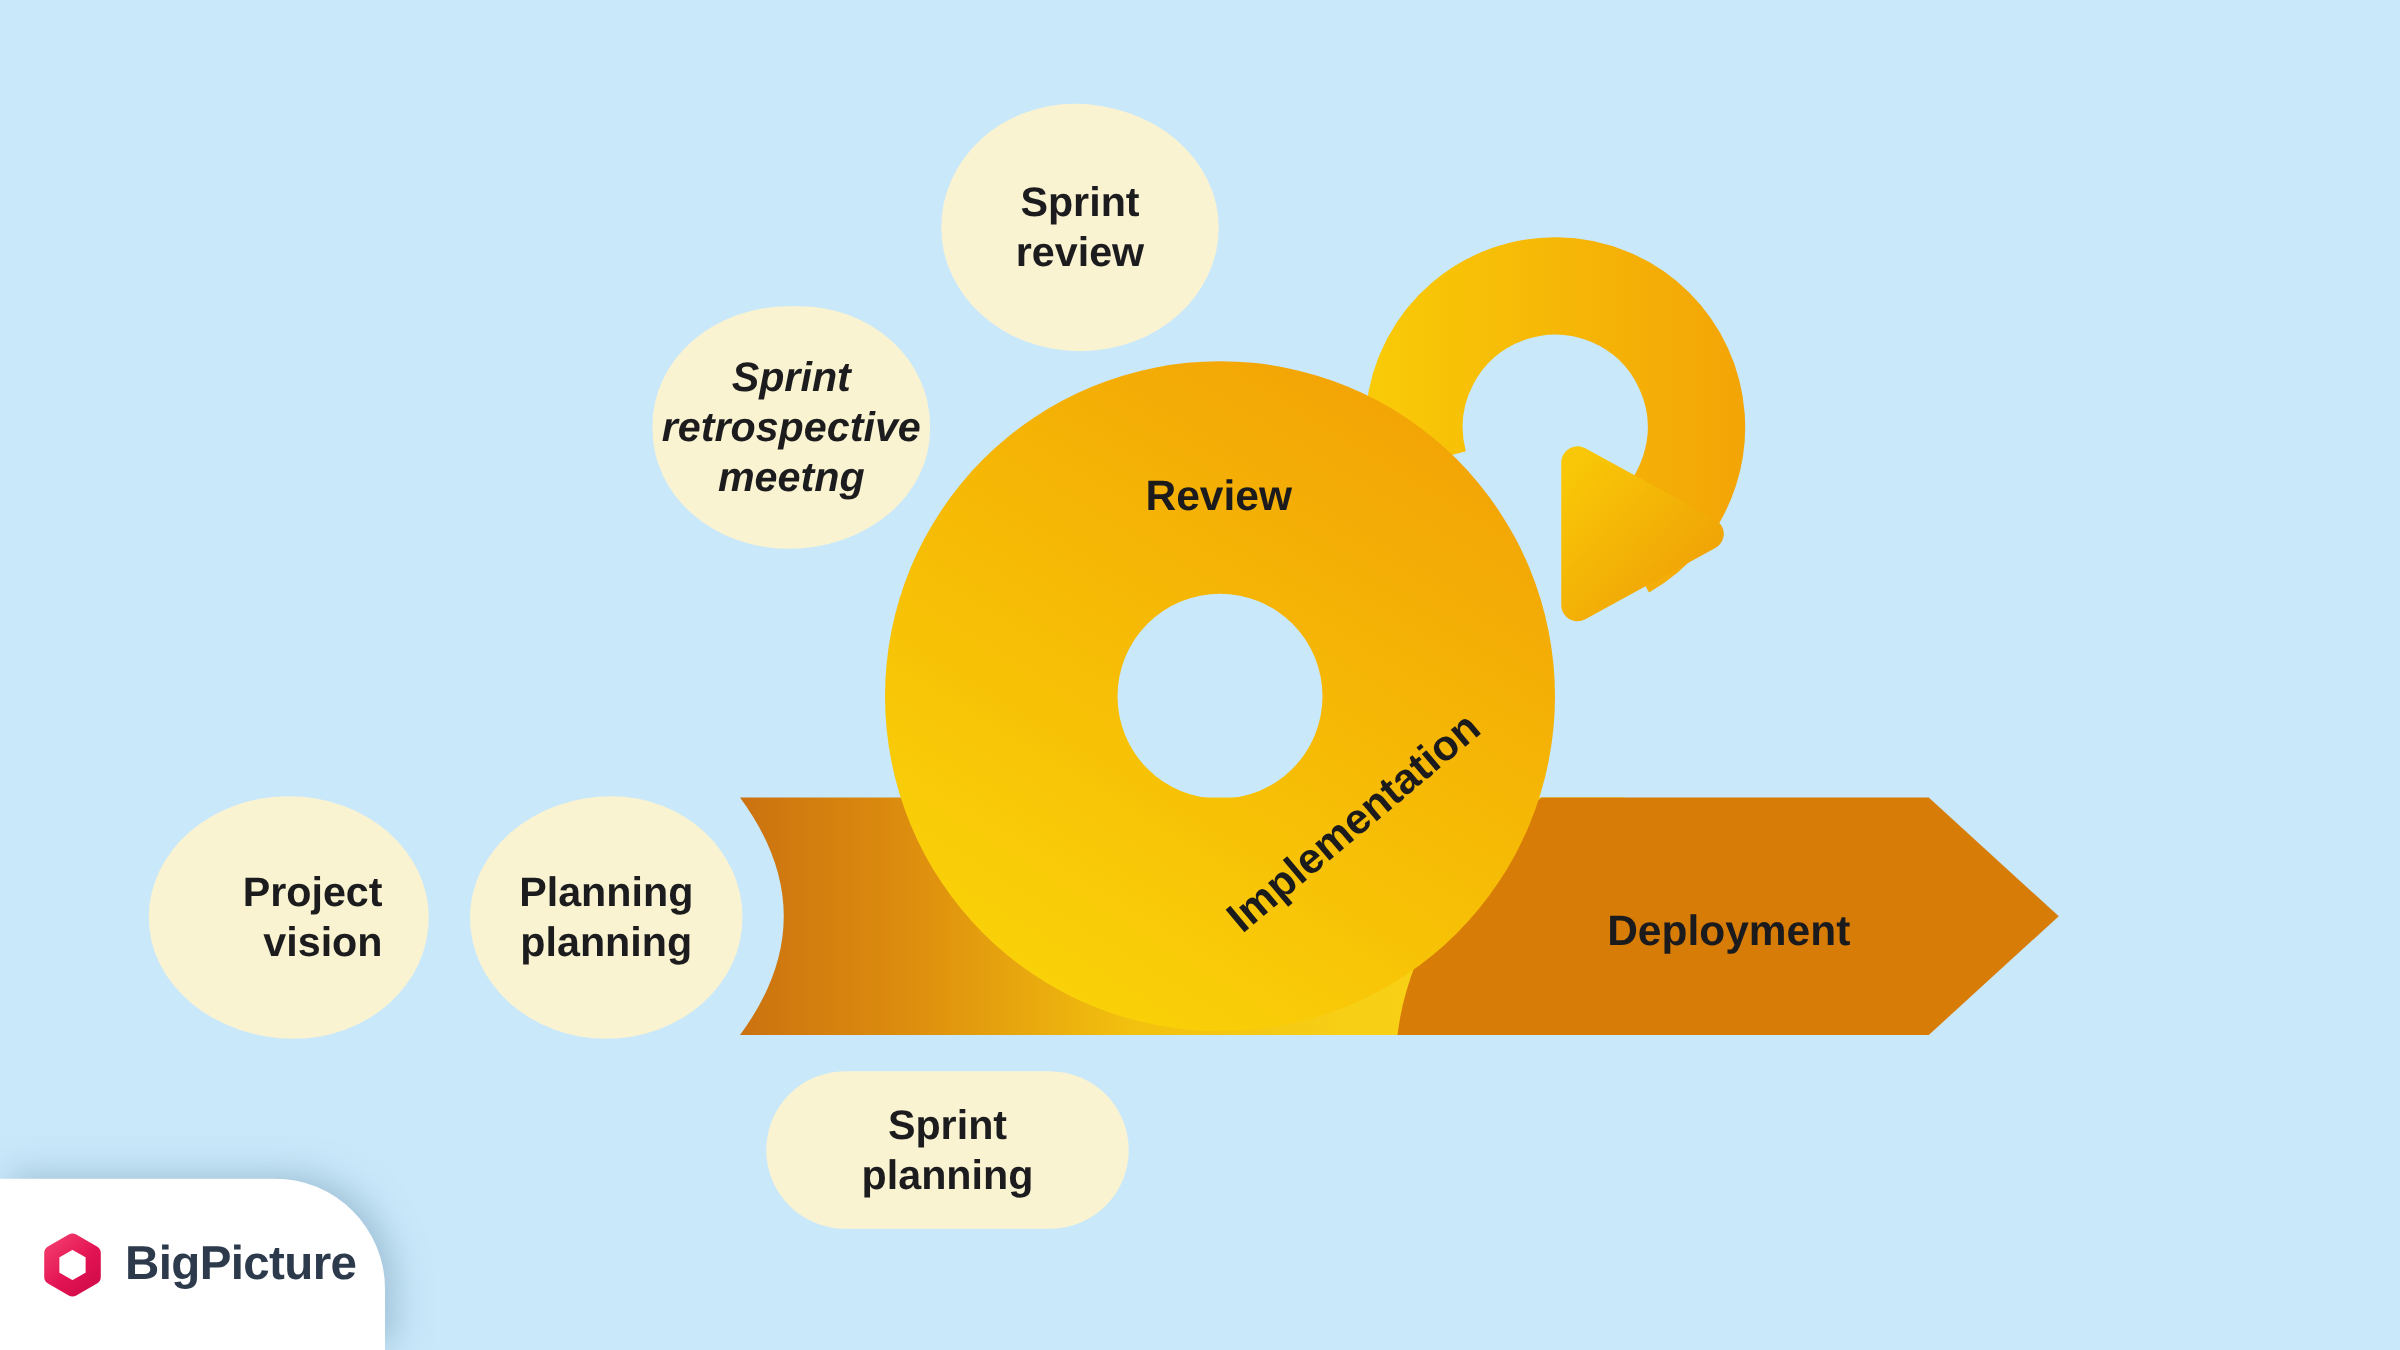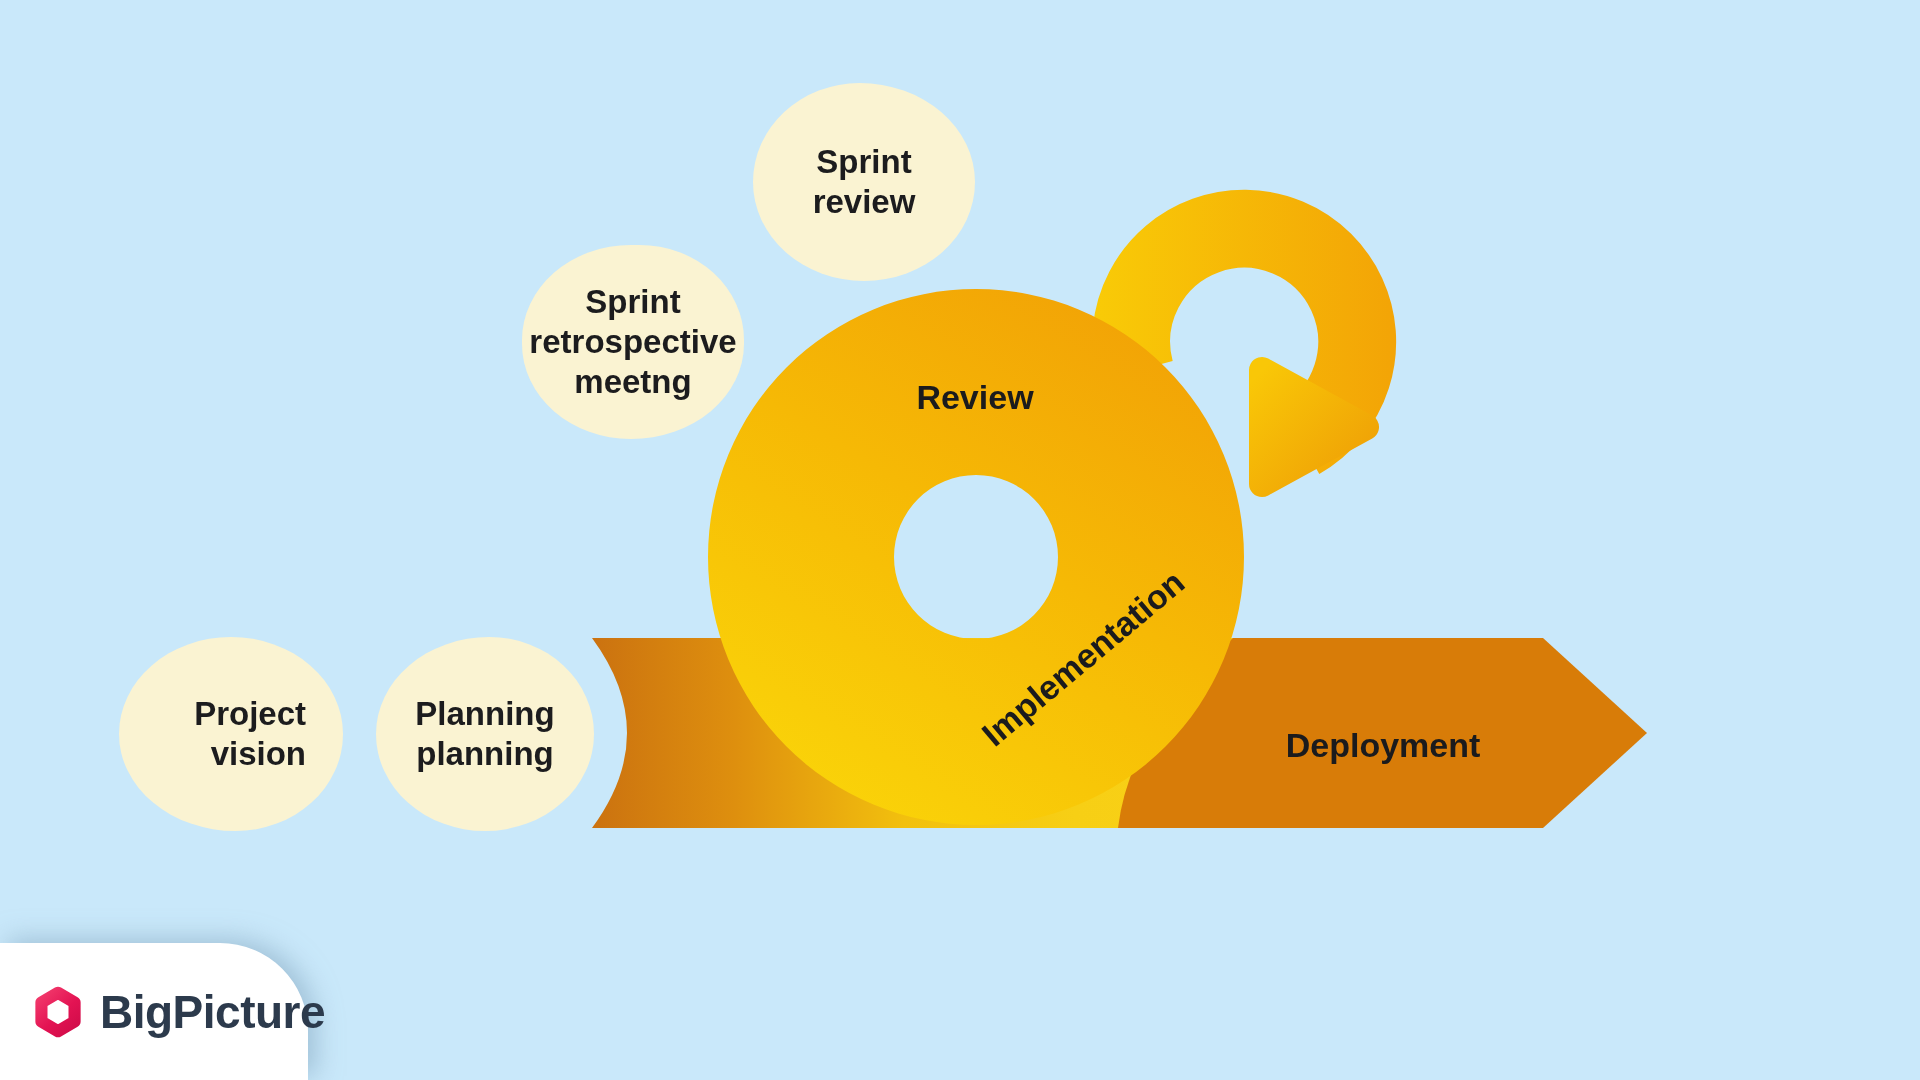--- a/index.html
+++ b/index.html
@@ -31,21 +31,21 @@
     justify-content: center;
     text-align: center;
     color: #1C1C1E;
     font-size: 33px;
     font-weight: 600;
     line-height: 1.22;
     z-index: 2;
   }
   .bubble .bubble-label { display: block; }
   #bubble-sprint-review        { left: 753px; top:  83px; width: 222px; height: 198px; border-radius: 48% 52% 50% 50%/50%; }
-  #bubble-sprint-retrospective { left: 522px; top: 245px; width: 222px; height: 194px; border-radius: 50% 48% 52% 50%/50%; }
+  #bubble-sprint-retrospective { left: 522px; top: 245px; width: 222px; height: 194px; border-radius: 50% 48% 52% 50%/50%; font-style: italic; }
   #bubble-project-vision       { left: 119px; top: 637px; width: 224px; height: 194px; border-radius: 50% 50% 48% 52%/50%; text-align: right; }
   #bubble-project-planning     { left: 376px; top: 637px; width: 218px; height: 194px; border-radius: 52% 48% 50% 50%/50%; }
   #bubble-sprint-planning      { left: 613px; top: 857px; width: 290px; height: 126px; border-radius: 64px; }
   #bubble-sprint-review        .bubble-label { width: 190px; }
   #bubble-sprint-retrospective .bubble-label { width: 212px; }
   #bubble-project-vision       .bubble-label { width: 150px; }
   #bubble-project-planning     .bubble-label { width: 170px; }
   #bubble-sprint-planning      .bubble-label { width: 170px; }
   .diagram-label {
     position: absolute;
@@ -74,21 +74,21 @@
     box-shadow: 8px -4px 26px rgba(125,160,185,0.55);
     display: flex;
     align-items: center;
     padding-left: 30px;
     box-sizing: border-box;
     z-index: 4;
   }
   #logo-hexagon { width: 56px; height: 60px; flex: 0 0 auto; }
   #logo-text {
     margin-left: 14px;
-    font-size: 46px;
+    font-size: 38px;
     font-weight: bold;
     color: #2C3A4C;
     letter-spacing: -0.5px;
   }
 </style>
 </head>
 <body>
 
 <div id="stage">
 
@@ -137,20 +137,23 @@
   </div>
   <div class="bubble" id="bubble-sprint-retrospective">
     <span class="bubble-label">Sprint retrospective meetng</span>
   </div>
   <div class="bubble" id="bubble-project-vision">
     <span class="bubble-label">Project vision</span>
   </div>
   <div class="bubble" id="bubble-project-planning">
     <span class="bubble-label">Planning planning</span>
   </div>
+  <div class="bubble" id="bubble-sprint-planning">
+    <span class="bubble-label">Sprint planning</span>
+  </div>
 
   <div class="diagram-label" id="label-review">Review</div>
   <div class="diagram-label" id="label-implementation">Implementation</div>
   <div class="diagram-label" id="label-deployment">Deployment</div>
 
   <div id="logo-card">
     <svg id="logo-hexagon" viewBox="-30 -30 60 60" xmlns="http://www.w3.org/2000/svg">
       <path d="M 0 -20.5 L 17.75 -10.25 L 17.75 10.25 L 0 20.5 L -17.75 10.25 L -17.75 -10.25 Z" fill="none" stroke="url(#logoGrad)" stroke-width="13" stroke-linejoin="round"></path>
     </svg>
     <span id="logo-text">BigPicture</span>

